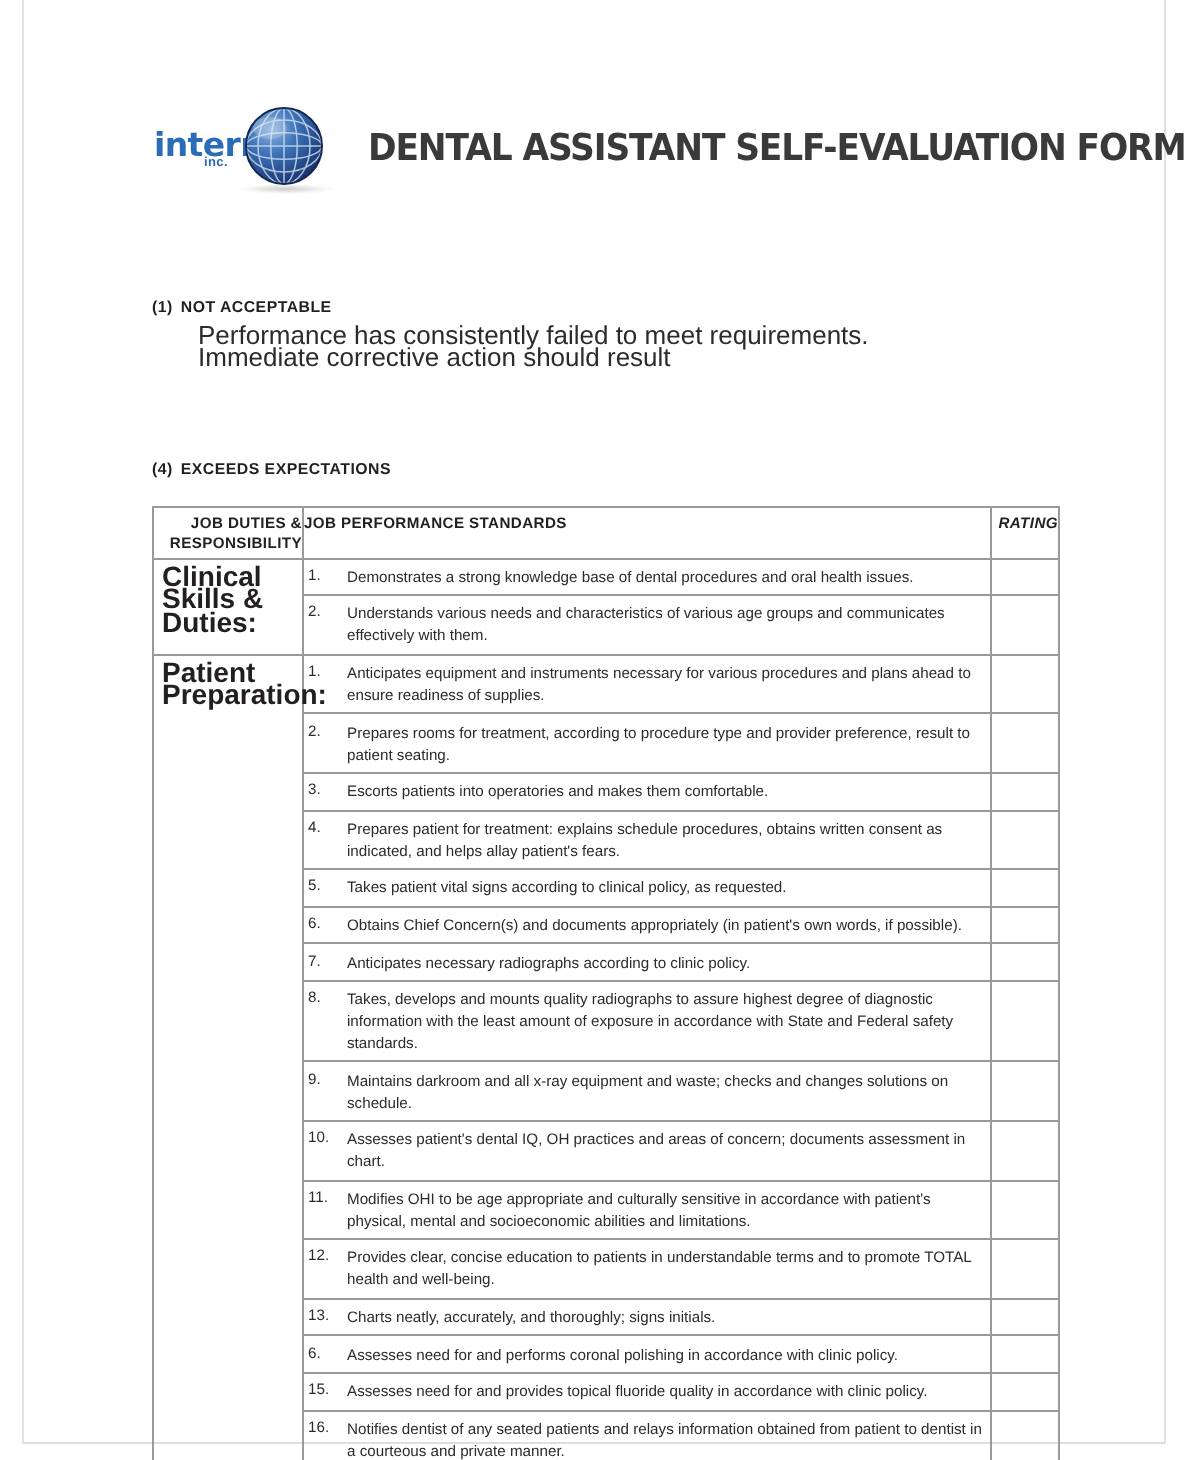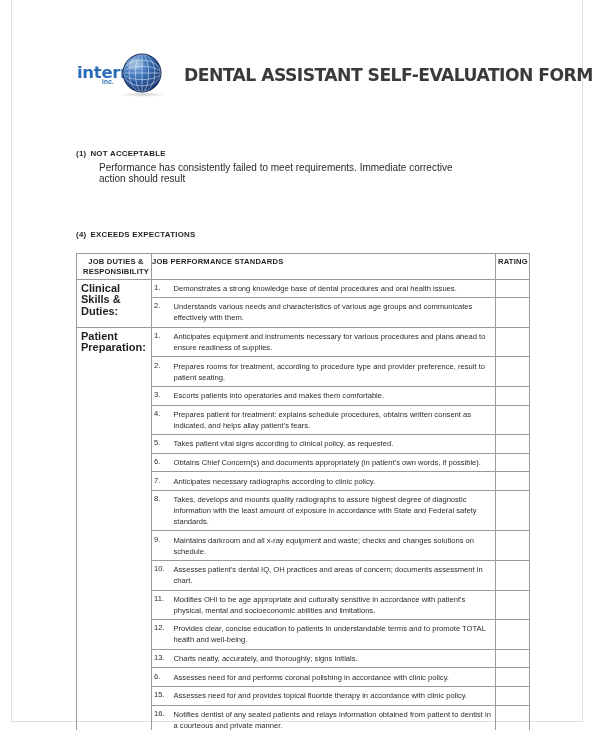--- a/index.html
+++ b/index.html
@@ -115,21 +115,21 @@
     font-size: 7.9px;
     font-weight: 700;
     color: #231f20;
     letter-spacing: 0.25px;
     margin-bottom: 3.5px;
     white-space: nowrap;
   }
   .scale-head .num { margin-right: 4px; }
 
   .scale-desc {
-    font-size: 10px;
+    font-size: 13px;
     line-height: 11.6px;
     color: #2b2b2b;
     padding-left: 23px;
     max-width: 400px;
   }
 
   
   .tbl {
     margin-top: 14px;
     width: 453px;
@@ -150,35 +150,36 @@
 
   .tbl th {
     font-size: 7.6px;
     font-weight: 700;
     letter-spacing: 0.2px;
     color: #231f20;
     height: 26px;
   }
 
   .th-duty {
-    text-align: center;
+    text-align: right;
     padding: 3px 0 0 4px !important;
     line-height: 10.2px;
   }
   .th-std {
     text-align: left;
     padding-top: 3px !important;
   }
   .th-rating {
-    text-align: left;
+    text-align: right;
     padding: 3px 0 0 2px !important;
+    font-style: italic;
   }
 
   .duty-cell {
-    font-size: 11px;
+    font-size: 14px;
     font-weight: 700;
     line-height: 11.4px;
     color: #231f20;
     padding: 3px 0 3px 4px !important;
   }
 
   .num-cell {
     font-size: 7.6px;
     color: #2b2b2b;
     padding: 3.2px 3px 3px 2px !important;
@@ -344,21 +345,21 @@
             <td class="std-cell">Charts neatly, accurately, and thoroughly; signs initials.</td>
             <td class="rating-cell"></td>
           </tr>
           <tr>
             <td class="num-cell">6.</td>
             <td class="std-cell">Assesses need for and performs coronal polishing in accordance with clinic policy.</td>
             <td class="rating-cell"></td>
           </tr>
           <tr>
             <td class="num-cell">15.</td>
-            <td class="std-cell">Assesses need for and provides topical fluoride therapy in accordance with clinic policy.</td>
+            <td class="std-cell">Assesses need for and provides topical fluoride quality in accordance with clinic policy.</td>
             <td class="rating-cell"></td>
           </tr>
           <tr>
             <td class="num-cell">16.</td>
             <td class="std-cell">Notifies dentist of any seated patients and relays information obtained from patient to dentist in a courteous and private manner.</td>
             <td class="rating-cell"></td>
           </tr>
         </tbody>
     </table>
 

